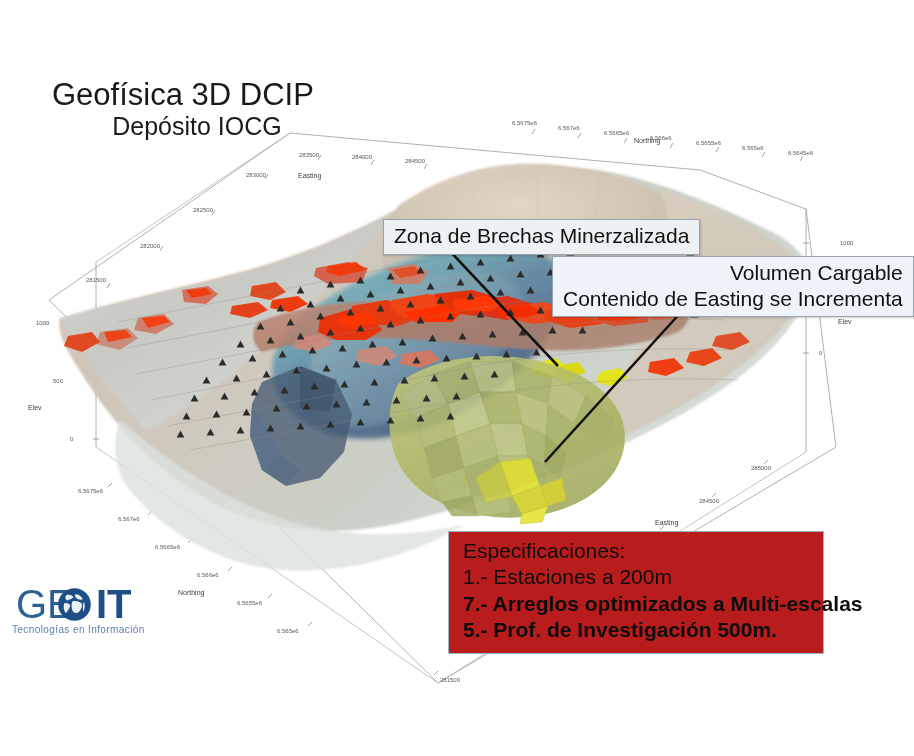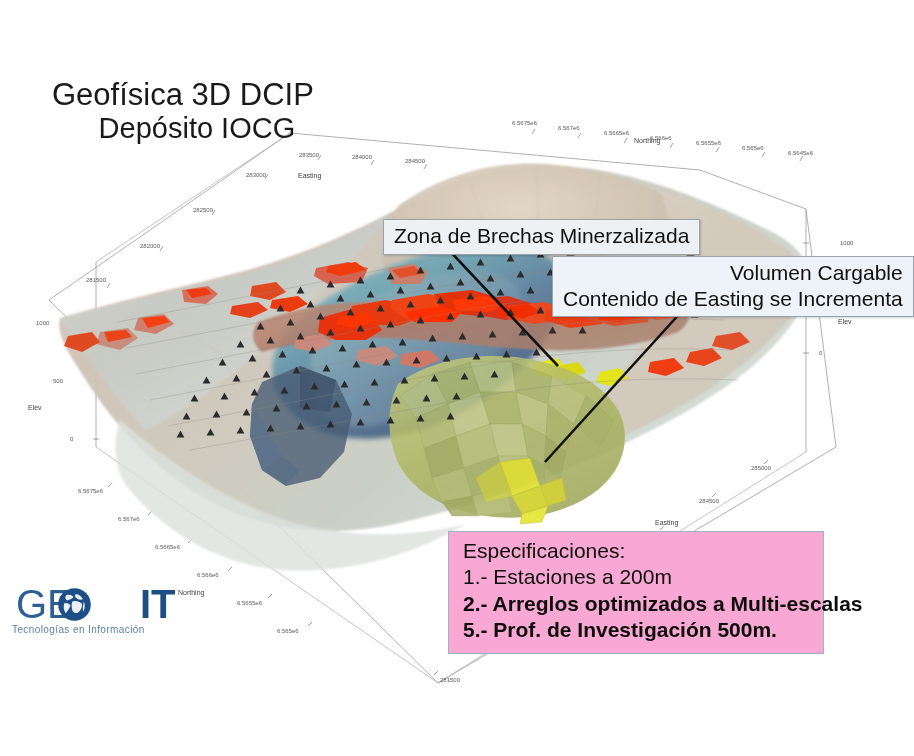--- a/index.html
+++ b/index.html
@@ -27,21 +27,21 @@
     pointer-events: none;
     text-align: center;
   }
   .title-main {
     font-size: 31px;
     line-height: 1.1;
     color: #1a1a1a;
     white-space: nowrap;
   }
   .title-sub {
-    font-size: 29px;
+    font-size: 25px;
     line-height: 1.15;
     color: #1a1a1a;
     margin-left: 28px;
     white-space: nowrap;
   }
 
   
   .scene {
     position: absolute;
     left: 0;
@@ -89,21 +89,21 @@
     text-align: right;
   }
   #callout-volumen .callout-line:first-child { text-align: right; }
 
   
   #specs-box {
     position: absolute;
     left: 448px;
     top: 531px;
     width: 376px;
-    background: #f9a8d4;
+    background: #b91c1c;
     border: 1px solid #9fb4c2;
     padding: 6px 12px 9px 14px;
     box-sizing: border-box;
     z-index: 30;
   }
   .spec-line {
     font-size: 21px;
     line-height: 1.26;
     color: #0d0d0d;
     white-space: nowrap;
@@ -122,21 +122,21 @@
     position: absolute;
     top: 0;
     font-size: 40px;
     font-weight: 300;
     letter-spacing: 0px;
     color: #2e5f93;
     font-family: "Liberation Sans", sans-serif;
     line-height: 44px;
   }
   .logo-ge { left: 4px; }
-  .logo-it { left: 84px; color: #1d4f86; font-weight: 600; margin-left: 44px; }
+  .logo-it { left: 84px; color: #1d4f86; font-weight: 600; }
   .logo-globe {
     position: absolute;
     left: 46px;
     top: 6px;
     width: 33px;
     height: 33px;
   }
   .logo-tagline {
     font-size: 10px;
     color: #5a7fa8;
@@ -643,21 +643,21 @@
   </div>
 
   <div class="callout" id="callout-volumen">
     <div class="callout-line">Volumen Cargable</div>
     <div class="callout-line">Contenido de Easting se Incrementa</div>
   </div>
 
   <div id="specs-box">
     <div class="spec-line">Especificaciones:</div>
     <div class="spec-line">1.- Estaciones a 200m</div>
-    <div class="spec-line bold">2.- Arreglos optimizados a Multi-escalas</div>
+    <div class="spec-line bold">7.- Arreglos optimizados a Multi-escalas</div>
     <div class="spec-line bold">5.- Prof. de Investigación 500m.</div>
   </div>
 
   <div id="logo">
     <div class="logo-row">
       <div class="logo-text logo-ge">GE</div>
       <div class="logo-globe">
         <svg viewBox="0 0 32 32" width="33" height="33" xmlns="http://www.w3.org/2000/svg">
           <circle cx="16" cy="16" r="15" fill="#1d4f86"></circle>
           <g fill="#ffffff" opacity="0.92">

